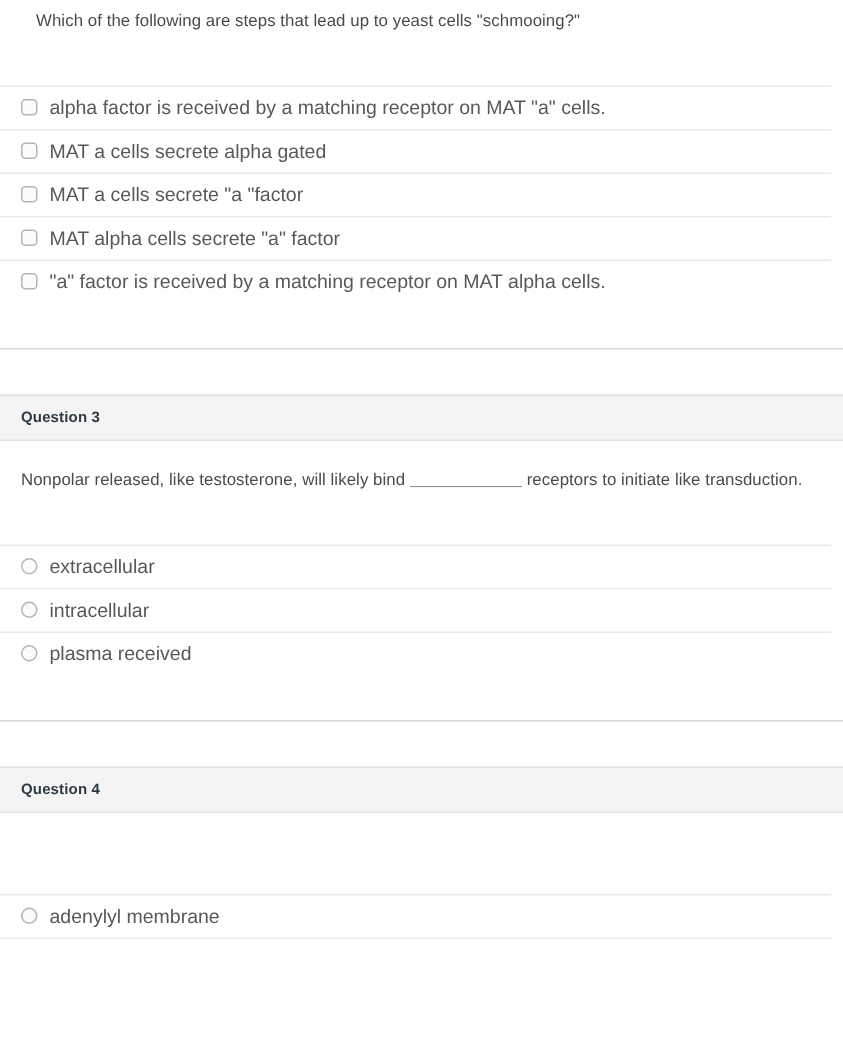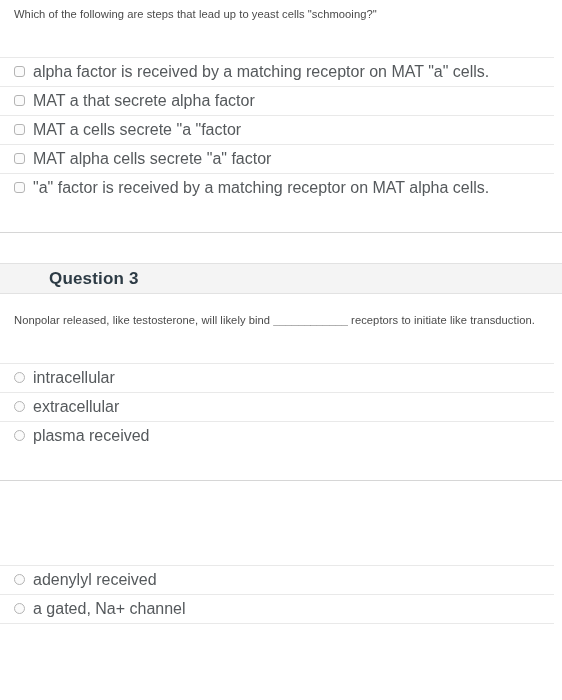--- a/index.html
+++ b/index.html
@@ -28,20 +28,21 @@
   .question-text {
     font-size: 11.2px;
     line-height: 15px;
     color: #4a4a4a;
     padding: 0 10px 0 14px;
     letter-spacing: 0.005em;
   }
 
   .q-top-text {
     padding-top: 7px;
+    margin-left: 10px;
   }
 
   
   .options {
     margin: 0;
     padding: 0;
     list-style: none;
   }
 
   .option-row {
@@ -57,21 +58,21 @@
     content: "";
     position: absolute;
     top: 0;
     left: 0;
     right: 8px;
     height: 1px;
     background: #e9e9e9;
   }
 
   .option-label {
-    font-size: 16px;
+    font-size: 13px;
     line-height: 14px;
     color: #55595c;
     white-space: nowrap;
   }
 
   
   .ctrl {
     width: 11px;
     height: 11px;
     flex: 0 0 11px;
@@ -100,25 +101,24 @@
     background: #f4f4f4;
     border-top: 1px solid #e2e2e2;
     border-bottom: 1px solid #e2e2e2;
     height: 31px;
     display: flex;
     align-items: center;
     padding-left: 14px;
     box-sizing: border-box;
   }
   .q-header-title {
-    font-size: 17px;
+    font-size: 10px;
     font-weight: bold;
     color: #2d3b45;
     letter-spacing: 0.01em;
-    margin-left: 35px;
   }
 
   sub {
     font-size: 0.72em;
     vertical-align: -0.25em;
     line-height: 0;
   }
 
   .blank { letter-spacing: 0; font-weight: bold; }
 </style>
@@ -132,21 +132,21 @@
 
     <div class="spacer-lg"></div>
 
     <ul class="options">
       <li class="option-row">
         <span class="ctrl checkbox"></span>
         <span class="option-label">alpha factor is received by a matching receptor on MAT "a" cells.</span>
       </li>
       <li class="option-row">
         <span class="ctrl checkbox"></span>
-        <span class="option-label">MAT a that secrete alpha factor</span>
+        <span class="option-label">MAT a cells secrete alpha gated</span>
       </li>
       <li class="option-row">
         <span class="ctrl checkbox"></span>
         <span class="option-label">MAT a cells secrete "a "factor</span>
       </li>
       <li class="option-row">
         <span class="ctrl checkbox"></span>
         <span class="option-label">MAT alpha cells secrete "a" factor</span>
       </li>
       <li class="option-row">
@@ -170,53 +170,52 @@
 
     <div class="question-text">
       <span>Nonpolar released, like testosterone, will likely bind </span><span class="blank">____________</span><span> receptors to initiate like transduction.</span>
     </div>
 
     <div class="spacer-lg"></div>
 
     <ul class="options">
       <li class="option-row">
         <span class="ctrl radio"></span>
+        <span class="option-label">extracellular</span>
+      </li>
+      <li class="option-row">
+        <span class="ctrl radio"></span>
         <span class="option-label">intracellular</span>
-      </li>
-      <li class="option-row">
-        <span class="ctrl radio"></span>
-        <span class="option-label">extracellular</span>
       </li>
       <li class="option-row">
         <span class="ctrl radio"></span>
         <span class="option-label">plasma received</span>
       </li>
     </ul>
 
     <div class="spacer-md"></div>
     <div class="block-divider"></div>
   </div>
 
   <div>
     <div class="spacer-md"></div>
 
+    <div class="q-header">
+      <span class="q-header-title">Question 4</span>
+    </div>
 
     <div class="spacer-sm"></div>
 
 
     <div class="spacer-lg"></div>
 
     <ul class="options">
       <li class="option-row">
         <span class="ctrl radio"></span>
-        <span class="option-label">adenylyl received</span>
-      </li>
-      <li class="option-row">
-        <span class="ctrl radio"></span>
-        <span class="option-label">a gated, Na+ channel</span>
+        <span class="option-label">adenylyl membrane</span>
       </li>
       <li class="option-row">
         
         
       </li>
 
     </ul>
   </div>
 
 </div>

